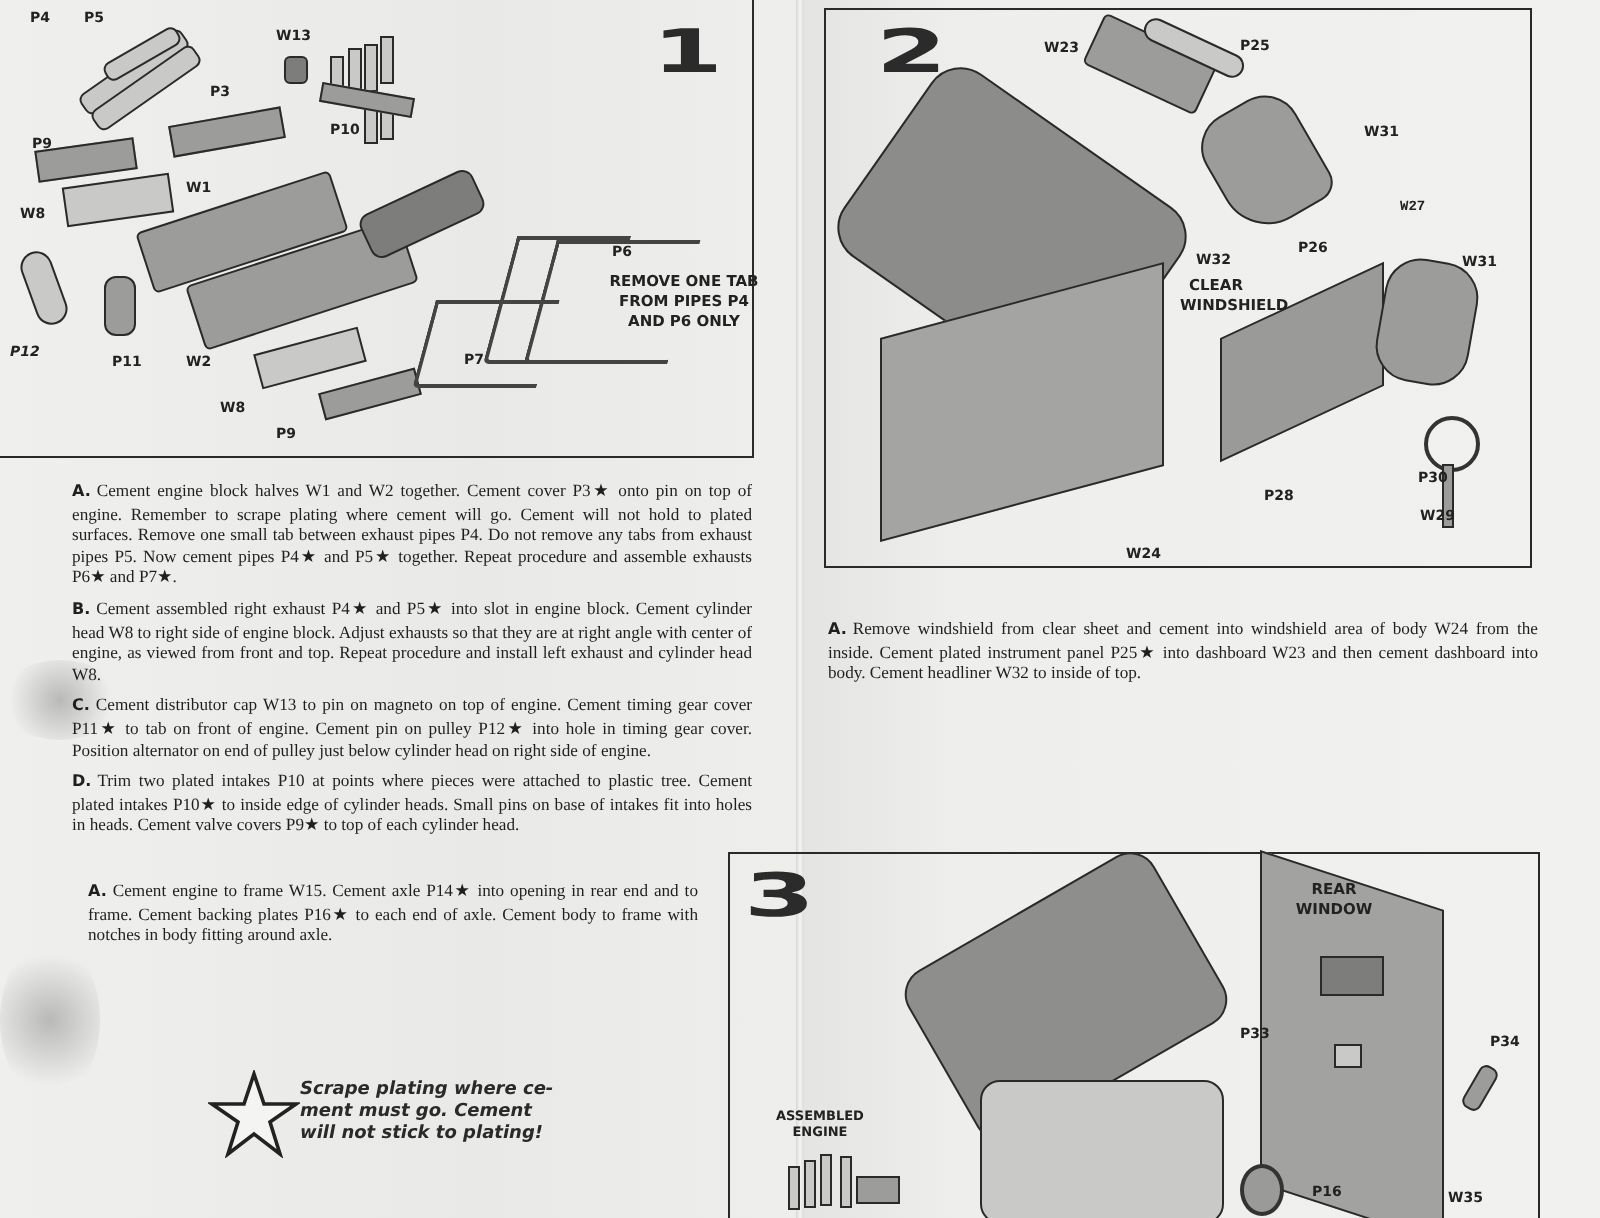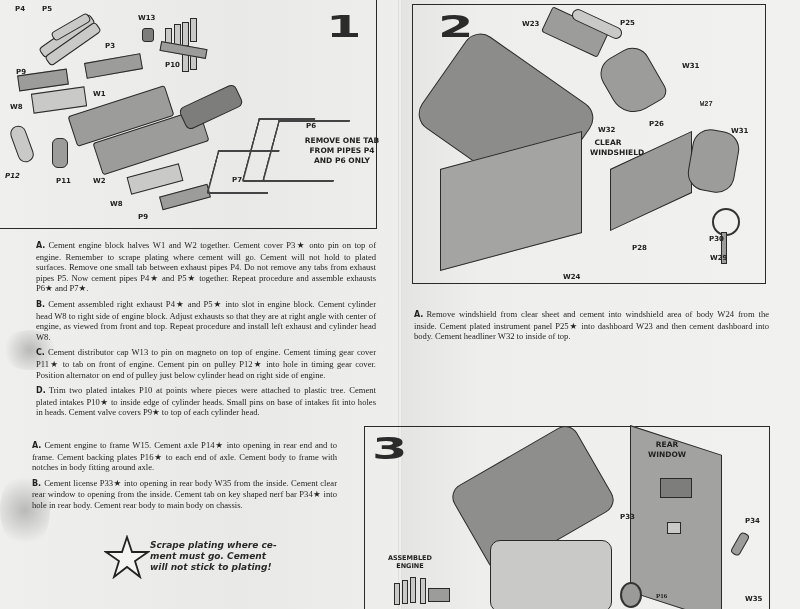--- a/index.html
+++ b/index.html
@@ -99,23 +99,22 @@
 <span class="lbl" style="left:232px;top:176px;">P7</span>
 <div class="note" style="left:302px;top:136px;width:80px;">REMOVE ONE TAB FROM PIPES P4 AND P6 ONLY</div>
 
 <div class="instr" style="left:36px;top:240px;width:340px;">
   <p><span class="letter">A.</span><span>Cement engine block halves W1 and W2 together. Cement cover P3★ onto pin on top of engine. Remember to scrape plating where cement will go. Cement will not hold to plated surfaces. Remove one small tab between exhaust pipes P4. Do not remove any tabs from exhaust pipes P5. Now cement pipes P4★ and P5★ together. Repeat procedure and assemble exhausts P6★ and P7★.</span></p>
   <p><span class="letter">B.</span><span>Cement assembled right exhaust P4★ and P5★ into slot in engine block. Cement cylinder head W8 to right side of engine block. Adjust exhausts so that they are at right angle with center of engine, as viewed from front and top. Repeat procedure and install left exhaust and cylinder head W8.</span></p>
   <p><span class="letter">C.</span><span>Cement distributor cap W13 to pin on magneto on top of engine. Cement timing gear cover P11★ to tab on front of engine. Cement pin on pulley P12★ into hole in timing gear cover. Position alternator on end of pulley just below cylinder head on right side of engine.</span></p>
   <p><span class="letter">D.</span><span>Trim two plated intakes P10 at points where pieces were attached to plastic tree. Cement plated intakes P10★ to inside edge of cylinder heads. Small pins on base of intakes fit into holes in heads. Cement valve covers P9★ to top of each cylinder head.</span></p>
 </div>
 
-<div class="instr" style="left:32px;top:440px;width:305px;">
+<div class="instr" style="left:44px;top:440px;width:305px;">
   <p><span class="letter">A.</span><span>Cement engine to frame W15. Cement axle P14★ into opening in rear end and to frame. Cement backing plates P16★ to each end of axle. Cement body to frame with notches in body fitting around axle.</span></p>
-  <p><span class="letter">B.</span><span>Cement license P33★ into opening in rear body W35 from the inside. Cement clear rear window to opening from the inside. Cement tab on key shaped nerf bar P34★ into hole in rear body. Cement rear body to main body on chassis.</span></p>
 </div>
 
 <svg class="star" viewBox="0 0 46 44">
   <polygon points="23,2 28,17 44,17 31,26 36,42 23,32 10,42 15,26 2,17 18,17" fill="#f4f4f2" stroke="#222" stroke-width="1.8"></polygon>
 </svg>
 <div class="tip">
   <div>Scrape plating where ce-</div>
   <div>ment must go. Cement</div>
   <div>will not stick to plating!</div>
 </div>
@@ -165,14 +164,14 @@
   <div class="shape light" style="left:402px;top:580px;width:4px;height:22px;"></div>
   <div class="shape light" style="left:410px;top:577px;width:4px;height:24px;"></div>
   <div class="shape light" style="left:420px;top:578px;width:4px;height:24px;"></div>
   <div class="shape" style="left:428px;top:588px;width:20px;height:12px;"></div>
 </div>
 
 <div class="note" style="left:642px;top:440px;width:50px;">REAR WINDOW</div>
 <span class="lbl" style="left:620px;top:513px;">P33</span>
 <span class="lbl" style="left:745px;top:517px;">P34</span>
 <div class="note" style="left:388px;top:554px;width:44px;font-size:6.5px;line-height:8px;">ASSEMBLED ENGINE</div>
-<span class="lbl" style="left:656px;top:592px;font-family:Liberation Serif, serif;">P16</span>
-<span class="lbl" style="left:724px;top:595px;margin-left:21px;">W35</span>
+<span class="lbl" style="left:656px;top:592px;">P16</span>
+<span class="lbl" style="left:724px;top:595px;">W35</span>
 
 </body></html>

